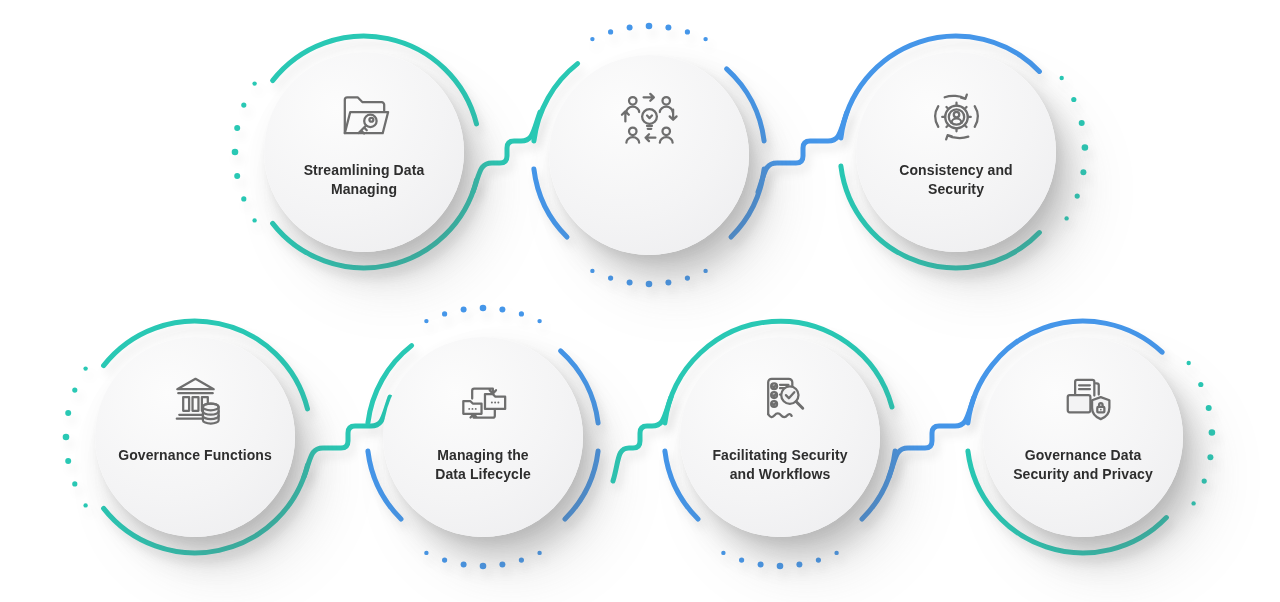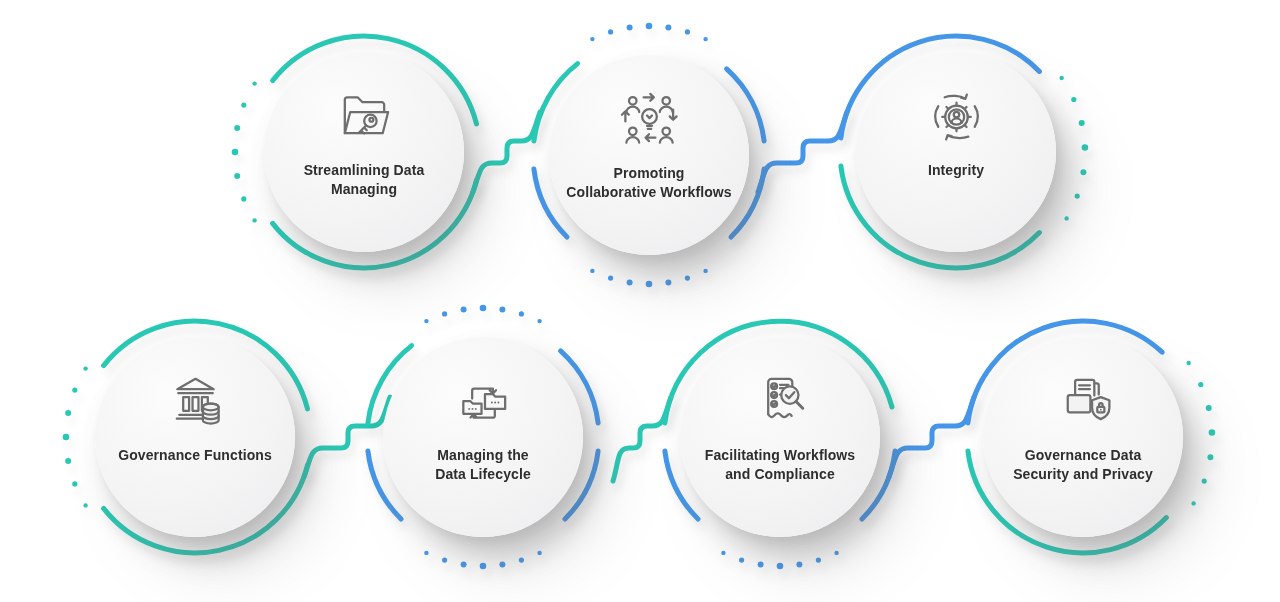--- a/index.html
+++ b/index.html
@@ -112,24 +112,20 @@
           <path class="ln" d="M8.5 55.5 a6.5 5.5 0 0 1 13 0"></path>
         <circle class="ln" cx="49" cy="44" r="3.8"></circle>
           <path class="ln" d="M42.5 55.5 a6.5 5.5 0 0 1 13 0"></path>
         <circle class="ln" cx="32" cy="29" r="7.5"></circle>
         <path class="ln" d="M29.5 28 l2.5 2.6 2.5 -2.6 M29.5 38.5 h5 M30.2 41.5 h3.6"></path>
         <path class="ln" d="M26 9.5 h9.5 M32.8 6 l3.6 3.5 -3.6 3.5"></path>
         <path class="ln" d="M56 22 v10 M52.5 28.8 l3.5 3.5 3.5 -3.5"></path>
         <path class="ln" d="M38 50.5 h-10 M31.5 54 l-3.5 -3.5 3.5 -3.5"></path>
         <path class="ln" d="M7.5 34 v-10 M4 27.2 l3.5 -3.5 3.5 3.5"></path>
       </svg>
-      <div class="label">
-        <span>Promoting</span>
-        <span>Collaborative Workflows</span>
-      </div>
     </div>
   </div>
 
   <div class="node" style="left:816px;top:12px;">
     <svg class="ring" width="280" height="280" viewBox="0 0 280 280">
       <path class="stroke-blue" d="M24.9 125.9 A116 116 0 0 1 223.4 59.4"></path>
       <path class="stroke-teal" d="M223.4 220.6 A116 116 0 0 1 24.9 154.1"></path>
       <g class="fill-teal">
         <circle cx="245.7" cy="66" r="2.2"></circle>
           <circle cx="257.8" cy="87.5" r="2.6"></circle>
@@ -145,21 +141,22 @@
         <path class="ln" d="M13.5 21.5 q-6.5 10.5 0 21 M50.5 21.5 q6.5 10.5 0 21"></path>
         <circle class="ln" cx="32" cy="32.5" r="11.5"></circle>
         <path class="ln" d="M43.5 32.5 h3 M40.1 40.6 l2.1 2.1 M32 44 v3 M23.9 40.6 l-2.1 2.1 M20.5 32.5 h-3 M23.9 24.4 l-2.1 -2.1 M32 21 v-3 M40.1 24.4 l2.1 -2.1"></path>
         <circle class="ln" cx="32" cy="32.5" r="7.8"></circle>
         <circle class="ln" cx="32" cy="30" r="2.8"></circle>
         <path class="ln" d="M27 38.5 a5 4.5 0 0 1 10 0"></path>
         <path class="ln" d="M20 12.5 a16.5 9 0 0 1 21 1.5 M41 14 l1.5 -4.2 M41 14 l-4.3 -1.1"></path>
         <path class="ln" d="M44 52.5 a16.5 9 0 0 1 -21 -1.5 M23 51 l-1.5 4.2 M23 51 l4.3 1.1"></path>
       </svg>
       <div class="label">
-        <span>Integrity</span>
+        <span>Consistency and</span>
+        <span>Security</span>
       </div>
     </div>
   </div>
 
   <div class="node" style="left:55px;top:297px;">
     <svg class="ring" width="280" height="280" viewBox="0 0 280 280">
       <path class="stroke-teal" d="M48.6 68.6 A116 116 0 0 1 252.5 111.9"></path>
       <path class="stroke-teal" d="M252.5 168.1 A116 116 0 0 1 48.6 211.4"></path>
       <g class="fill-teal">
         <circle cx="30.6" cy="208.4" r="2.2"></circle>
@@ -255,22 +252,22 @@
         <circle class="ln" cx="25.5" cy="25.5" r="3"></circle>
           <path class="ln" d="M24.3 25.5 l1 1.2 2 -2.4"></path>
         <circle class="ln" cx="25.5" cy="34.5" r="3"></circle>
           <path class="ln" d="M24.3 34.5 l1 1.2 2 -2.4"></path>
         <path class="ln" d="M31.5 15 h8.5 M31.5 18.5 h6 M31.5 25 h5"></path>
         <circle class="occ" cx="41.5" cy="25.5" r="8.8"></circle>
         <path class="ln" d="M37.5 25.5 l3 3.2 5.5 -6.2"></path>
         <path class="ln thick" d="M47.8 32 l6.8 6.8"></path>
       </svg>
       <div class="label">
-        <span>Facilitating Workflows</span>
-        <span>and Compliance</span>
+        <span>Facilitating Security</span>
+        <span>and Workflows</span>
       </div>
     </div>
   </div>
 
   <div class="node" style="left:943px;top:297px;">
     <svg class="ring" width="280" height="280" viewBox="0 0 280 280">
       <path class="stroke-blue" d="M24.9 125.9 A116 116 0 0 1 219.1 55.2"></path>
       <path class="stroke-teal" d="M223.4 220.6 A116 116 0 0 1 24.9 154.1"></path>
       <g class="fill-teal">
         <circle cx="245.7" cy="66" r="2.2"></circle>

